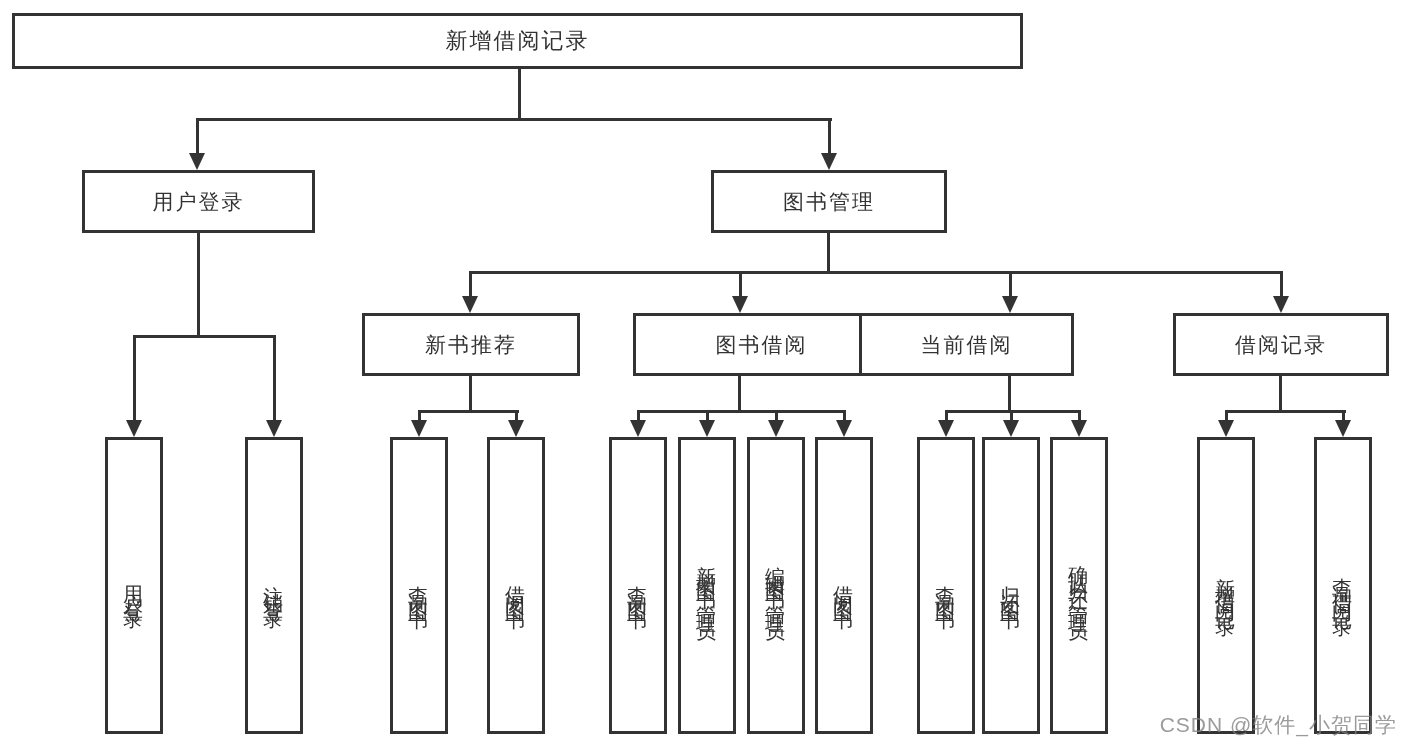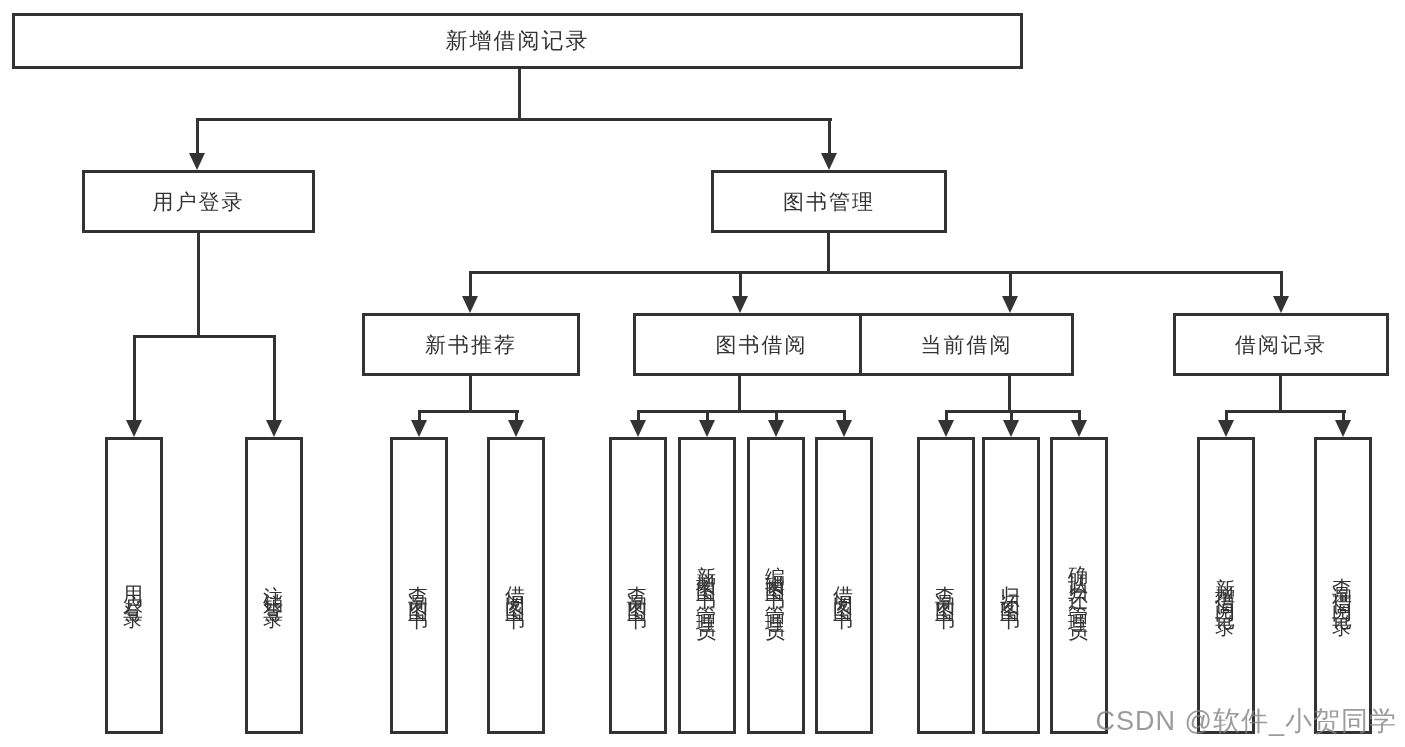--- a/index.html
+++ b/index.html
@@ -48,21 +48,21 @@
     left: 0; bottom: 0;
     width: 0; height: 0;
     border-left: 8px solid transparent;
     border-right: 8px solid transparent;
     border-top: 17px solid #333333;
   }
   .watermark {
     position: absolute;
     right: 8px;
     bottom: 8px;
-    font-size: 27px;
+    font-size: 21px;
     color: rgba(130, 130, 130, 0.8);
     letter-spacing: 1px;
     z-index: 10;
   }
 </style>
 </head>
 <body>
 
 <div class="canvas">
 

